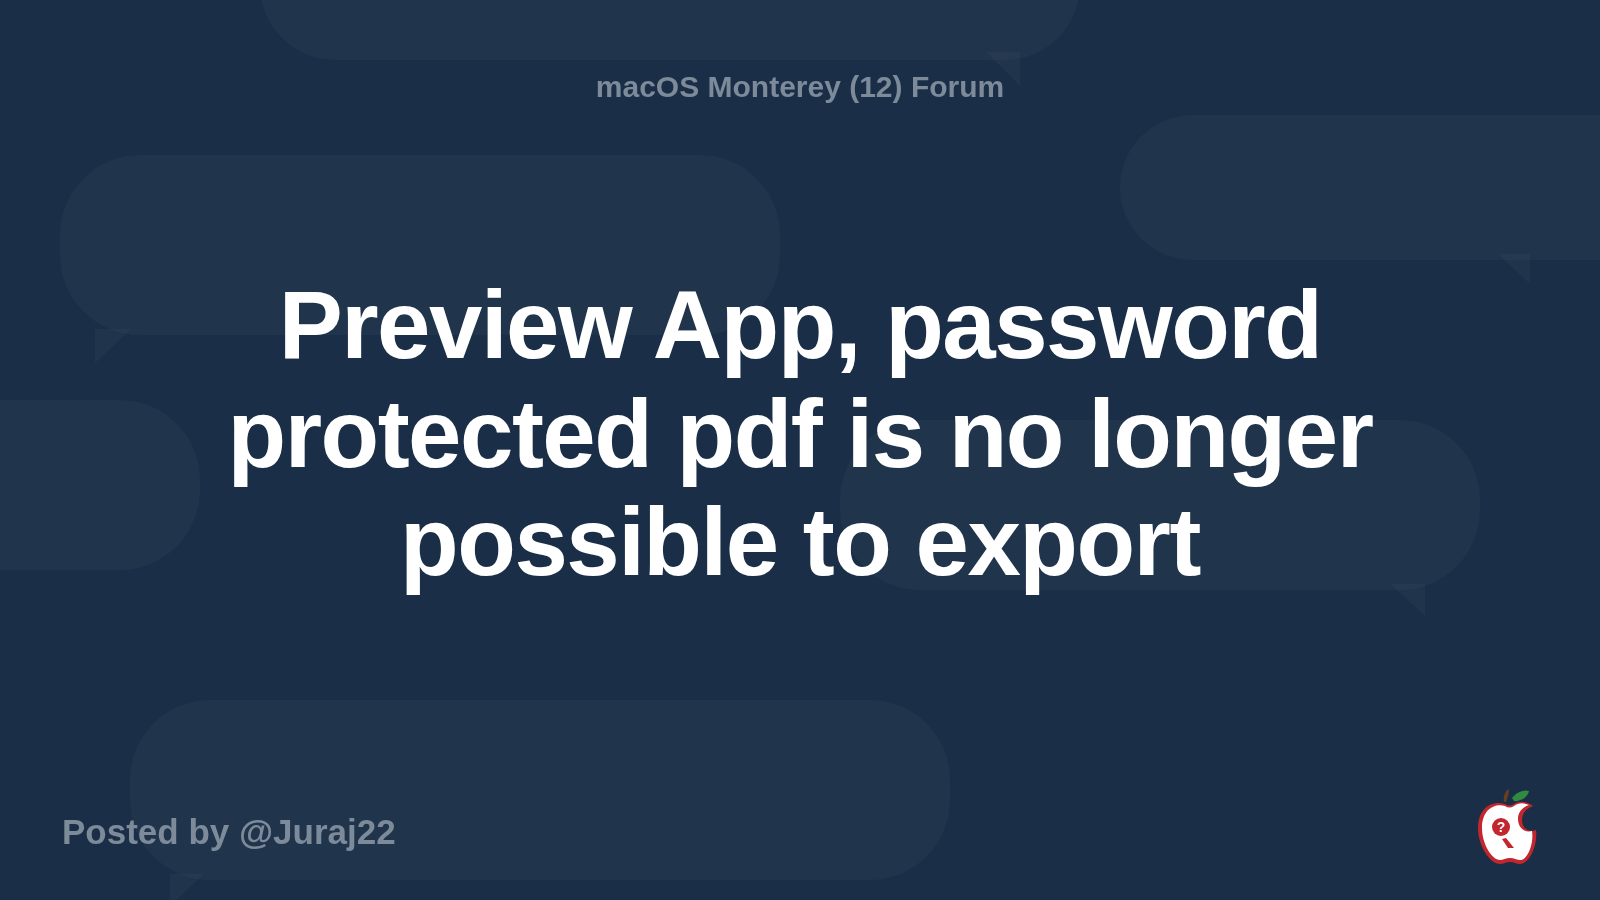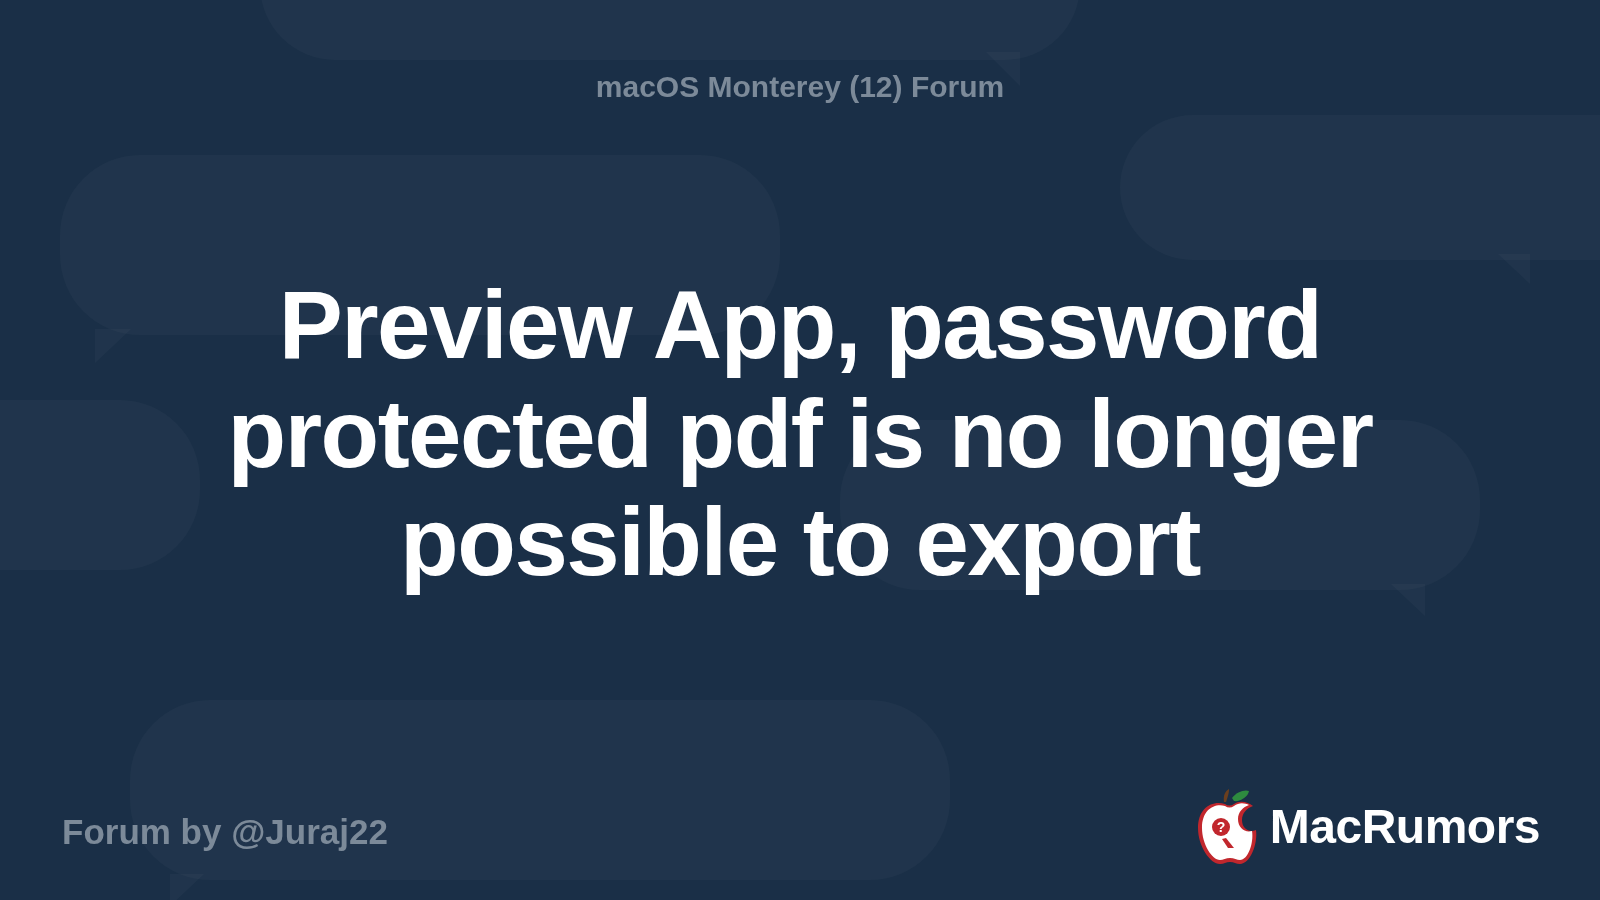--- a/index.html
+++ b/index.html
@@ -90,21 +90,21 @@
   <div class="bubble tail b5"></div>
   <div class="bubble tail b6"></div>
 </div>
 
 <div class="content">
 
   <div class="forum-name">macOS Monterey (12) Forum</div>
 
   <div class="title">Preview App, password protected pdf is no longer possible to export</div>
 
-  <div class="posted-by">Forum by @Juraj22</div>
+  <div class="posted-by">Posted by @Juraj22</div>
 
   <div class="brand">
     <span class="logo-wrap">
       <svg width="70" height="80" viewBox="0 0 70 80">
         <path d="M42 12 C 46 6, 55 3, 59 5 C 58 11, 50 16, 44 15 Z" fill="#2e8b3f"></path>
         <path d="M36 16 C 38 10, 39 7, 39 3 C 35 5, 33 10, 34 16 Z" fill="#6b3f1e"></path>
         <path d="M35 18
                  C 22 14, 8 22, 8 42
                  C 8 60, 20 78, 30 78
                  C 34 78, 36 76, 40 76
@@ -124,16 +124,15 @@
                  C 48 26, 53 21, 59 19
                  C 55 17, 49 16, 44 20
                  C 41 22, 38 22, 35 20 Z" fill="#ffffff"></path>
         <g fill="#c1272d">
           <circle cx="31" cy="41" r="9"></circle>
           <path d="M36 52 L 44 62 L 38 62 L 32 53 Z"></path>
         </g>
         <text x="31" y="46" text-anchor="middle" font-family="Arial" font-size="14" font-weight="900" fill="#ffffff">?</text>
       </svg>
     </span>
-    <span class="brand-text">MacRumors</span>
   </div>
 
 </div>
 
 </body></html>

